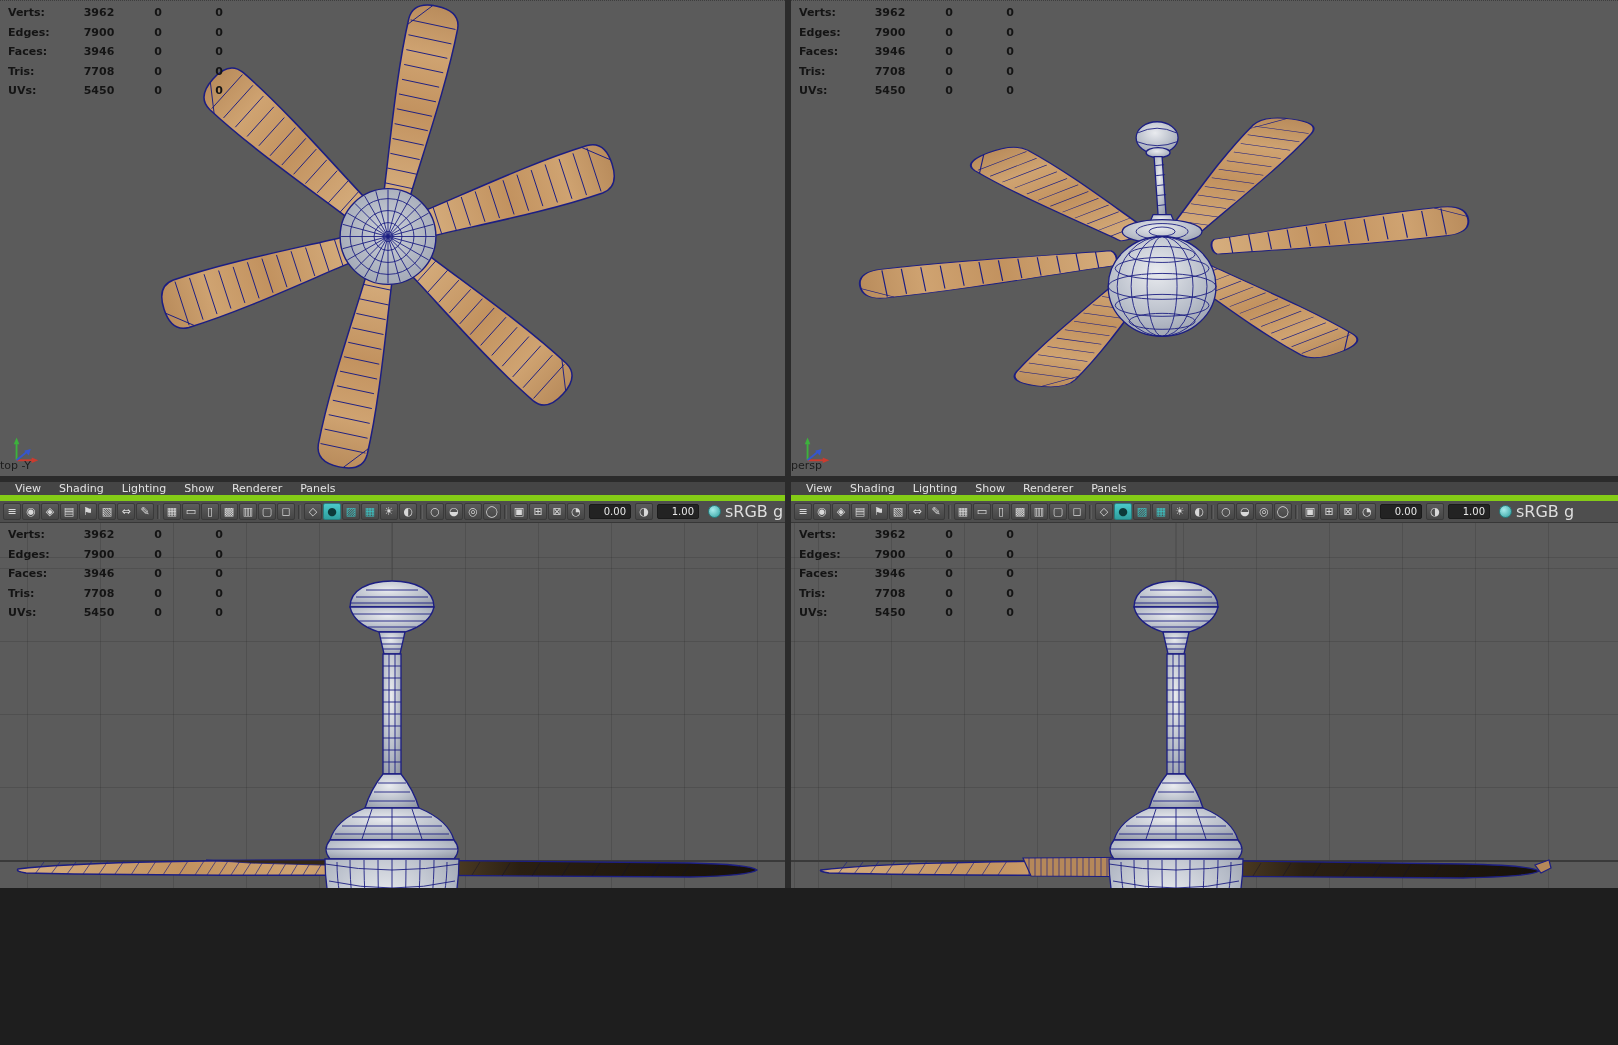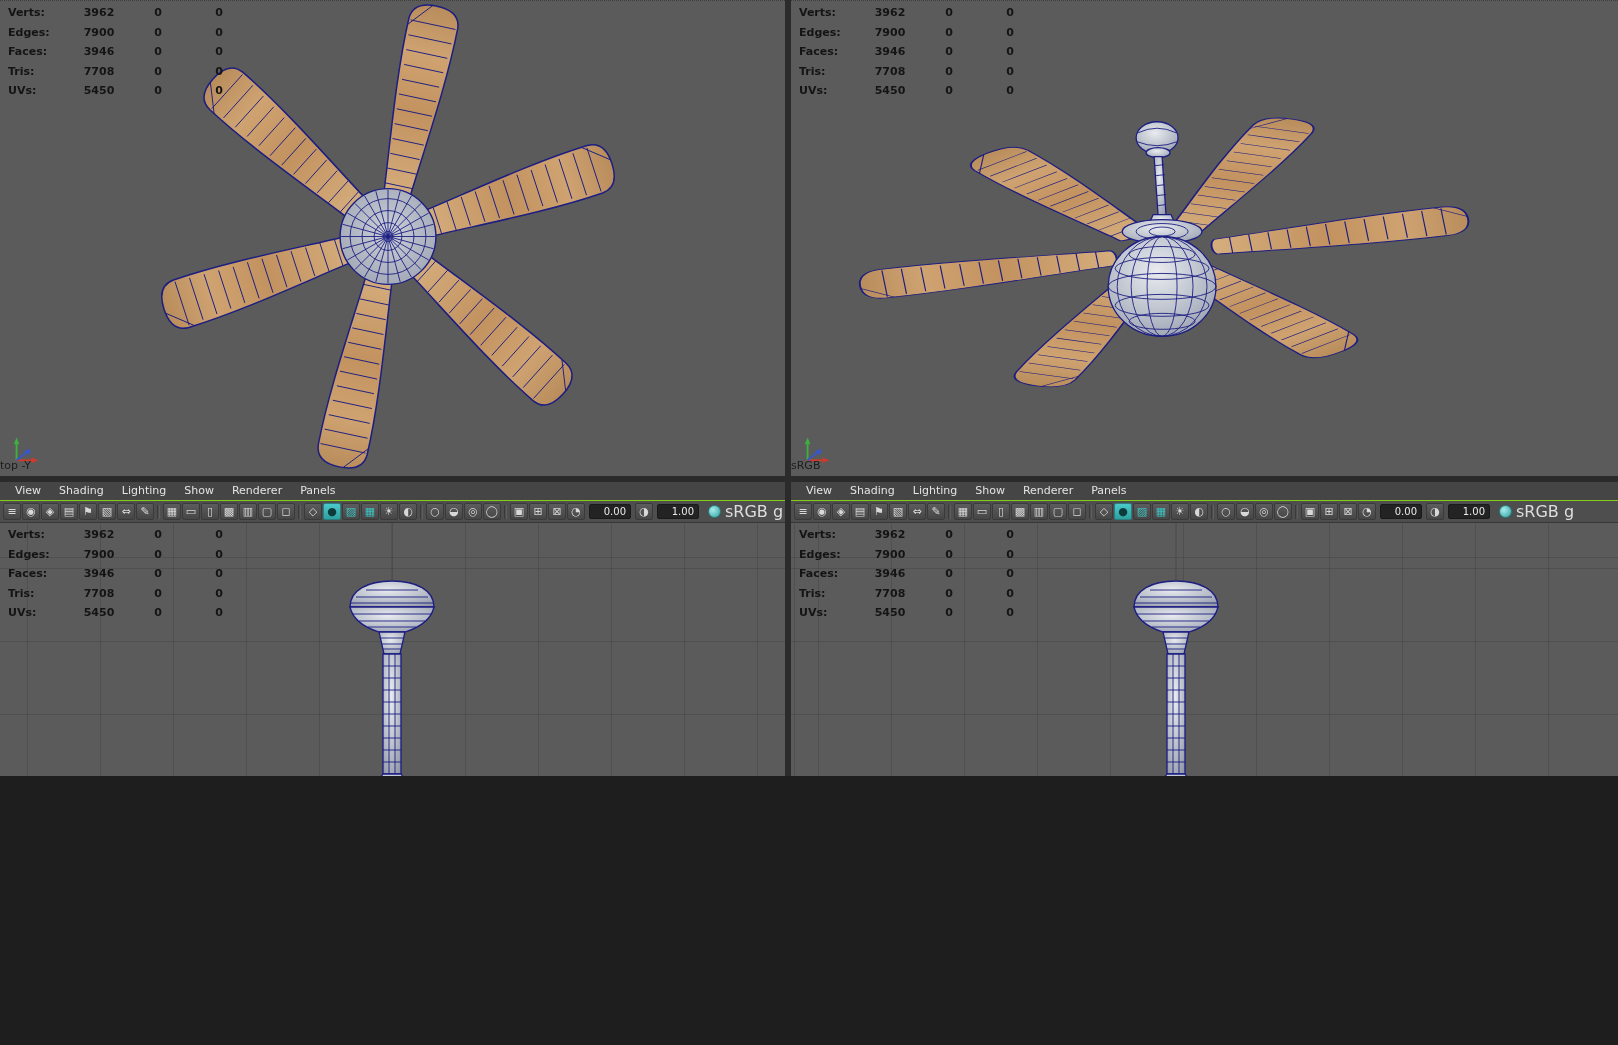--- a/index.html
+++ b/index.html
@@ -1,26 +1,26 @@
 <!DOCTYPE html>
 <html style="--bg: #5b5b5b; --wire: #1c1e82; --accent: #3ec1c1; --hud: #141414; --wood: #c49a6b; --grid: #4c4c4c; --panel: #4a4a4a;"><head>
 <meta charset="utf-8">
 <style>
   *{margin:0;padding:0;box-sizing:border-box}
   html,body{background:#1e1e1e}
   body{font-family:"DejaVu Sans","Liberation Sans",sans-serif}
-  .screen{position:relative;width:1618px;height:776px;background:#eab308;display:grid;
+  .screen{position:relative;width:1618px;height:888px;background:#eab308;display:grid;
           grid-template-columns:785px 6px 827px;grid-template-rows:476px 6px 563px;overflow:hidden}
   .divider{background:#2b2b2b}
   .hdiv{grid-column:1/4}
 
   .viewport{position:relative;background:var(--bg,#5b5b5b);overflow:hidden;border-top:1px dotted #3e3e3e}
   .vp-bottom{display:flex;flex-direction:column;border-top:none}
 
-  .menubar{height:19px;background:#454545;border-bottom:1px solid #84cc16;display:flex;align-items:center;
+  .menubar{height:19px;background:#454545;border-bottom:6px solid #84cc16;display:flex;align-items:center;
            padding-left:6px;flex:none}
   .menu-items{display:flex}
   .menu-item{color:#e3e3e3;font-size:11px;padding:0 9px;line-height:18px;cursor:default;white-space:nowrap}
 
   .toolbar{height:22px;background:#4e4e4e;border-bottom:1px solid #373737;display:flex;align-items:center;
            padding:0 3px;gap:1px;flex:none;overflow:hidden;white-space:nowrap}
   .tb-icons{display:flex;gap:1px;align-items:center;flex:none}
   .tb-icon{width:18px;height:17px;font-size:11px;line-height:16px;text-align:center;color:#d8d8d8;
            background:linear-gradient(#5c5c5c,#464646);border:1px solid #3a3a3a;border-radius:2px;
            flex:none;overflow:hidden;display:inline-block}
@@ -253,21 +253,21 @@
         <ellipse class="wl" cx="371" cy="305" rx="47" ry="11"></ellipse>
         <ellipse class="wl" cx="371" cy="321" rx="33" ry="8"></ellipse>
         <ellipse class="wl" cx="371" cy="286" rx="15" ry="50"></ellipse>
         <ellipse class="wl" cx="371" cy="286" rx="31" ry="50"></ellipse>
         <ellipse class="wl" cx="371" cy="286" rx="45" ry="50"></ellipse>
       </g>
     </svg>
     <svg class="gizmo top-pane" viewBox="0 0 36 36">
         <use href="#gizmo"></use>
       </svg>
-    <div class="vp-label top-pane">sRGB</div>
+    <div class="vp-label top-pane">persp</div>
   </div>
 
   <div class="divider hdiv"></div>
 
   <div class="viewport vp-bottom">
     <div class="menubar">
       <div class="menu-items">
           <span class="menu-item">View</span>
           <span class="menu-item">Shading</span>
           <span class="menu-item">Lighting</span>

